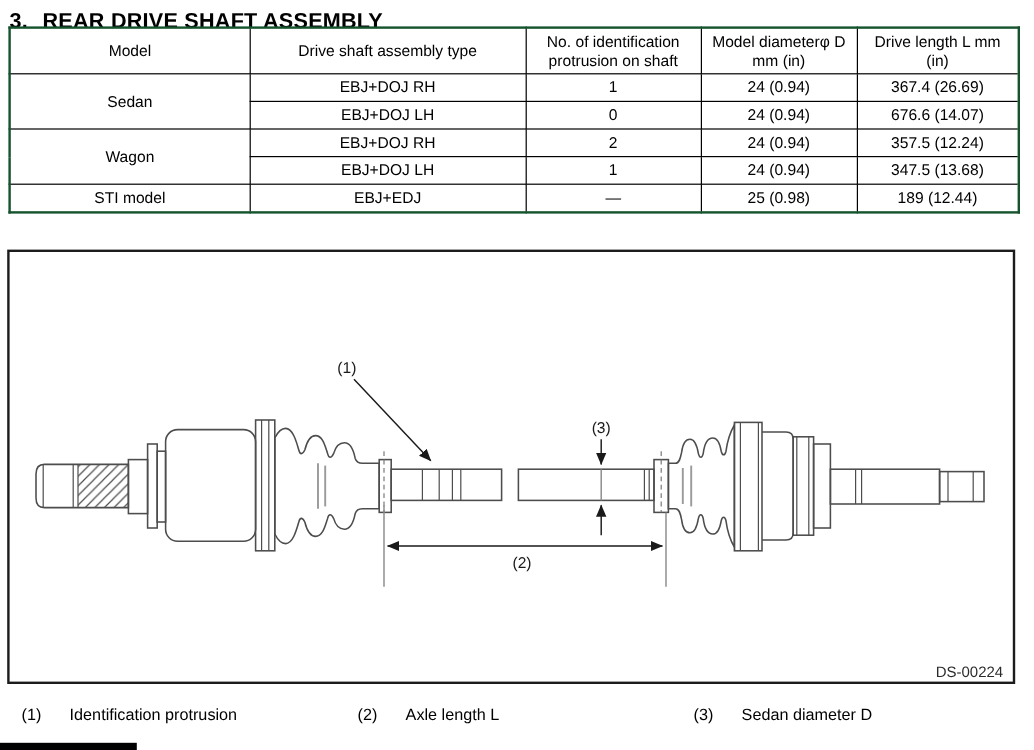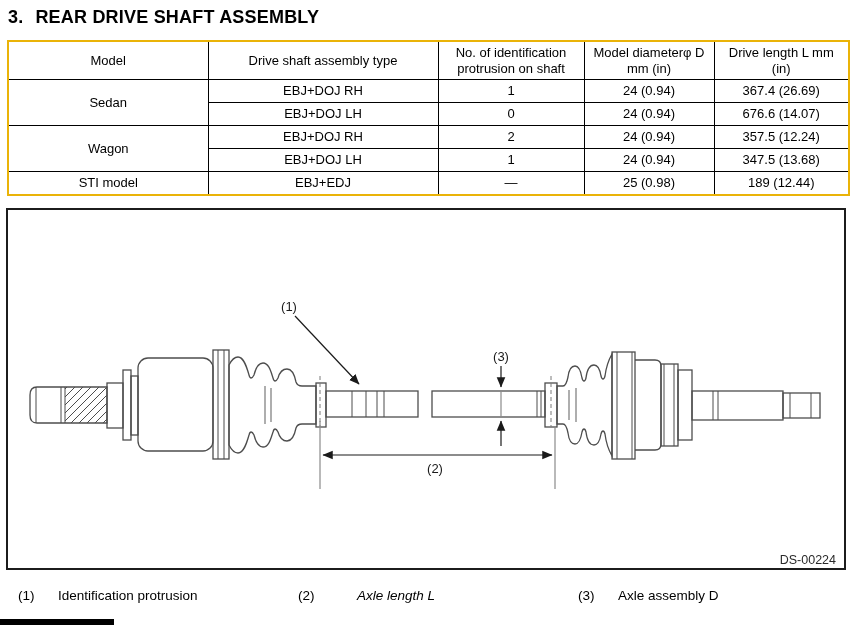--- a/index.html
+++ b/index.html
@@ -9,23 +9,23 @@
     -webkit-font-smoothing:antialiased;
   }
   .heading{
     position:absolute;left:8px;top:7px;
     font-size:18px;font-weight:bold;letter-spacing:.2px;
     display:flex;
   }
   .heading .num{margin-right:12px;}
 
   table.spec{
-    position:absolute;left:7px;top:40px;
+    position:absolute;left:7px;top:22px;
     border-collapse:collapse;table-layout:fixed;
-    width:841px;border:2px solid #eab308;
+    width:841px;border:2px solid #14532d;
   }
   table.spec th, table.spec td{
     border:1px solid #000;
     font-size:13px;font-weight:normal;
     text-align:center;vertical-align:middle;
     padding:0;line-height:16px;
   }
   table.spec tr.hdr th{height:37px;}
   table.spec tr.datarow td{height:22px;}
   table.spec tr.groupsep td{border-top:1.5px solid #000;}
@@ -41,21 +41,21 @@
   .crease{stroke:#9a9a9a;stroke-width:1.6;fill:none;}
   .dimline{stroke:#1a1a1a;stroke-width:1.2;fill:none;}
   .extline{stroke:#8a8a8a;stroke-width:1.2;fill:none;}
   .dashline{stroke:#7a7a7a;stroke-width:1;fill:none;stroke-dasharray:4 3;}
   .dwg-text{font-family:"Liberation Sans",sans-serif;font-size:13px;fill:#1a1a1a;}
   .fig-id{font-family:"Liberation Sans",sans-serif;font-size:12.5px;fill:#2b2b2b;}
 
   .legend{position:absolute;left:0;top:588px;width:862px;height:20px;font-size:13.5px;}
   .legend span{position:absolute;white-space:nowrap;}
   .lg-n1{left:18px;} .lg-t1{left:58px;}
-  .lg-n2{left:298px;} .lg-t2{left:357px;font-style:italic;}
+  .lg-n2{left:298px;} .lg-t2{left:338px;}
   .lg-n3{left:578px;} .lg-t3{left:618px;}
 
   .edge-artifact{position:absolute;left:0;top:619px;width:114px;height:6px;background:#000;}
 </style>
 </head>
 <body>
 
 <div class="heading">
   <span class="num">3.</span>
   <span>REAR DRIVE SHAFT ASSEMBLY</span>
@@ -233,16 +233,16 @@
     <text class="fig-id" x="830" y="356" text-anchor="end">DS-00224</text>
   </svg>
 </div>
 
 <div class="legend">
   <span class="lg-n1">(1)</span>
   <span class="lg-t1">Identification protrusion</span>
   <span class="lg-n2">(2)</span>
   <span class="lg-t2">Axle length L</span>
   <span class="lg-n3">(3)</span>
-  <span class="lg-t3">Axle assembly D</span>
+  <span class="lg-t3">Sedan diameter D</span>
 </div>
 
 <div class="edge-artifact"></div>
 
 </body></html>

